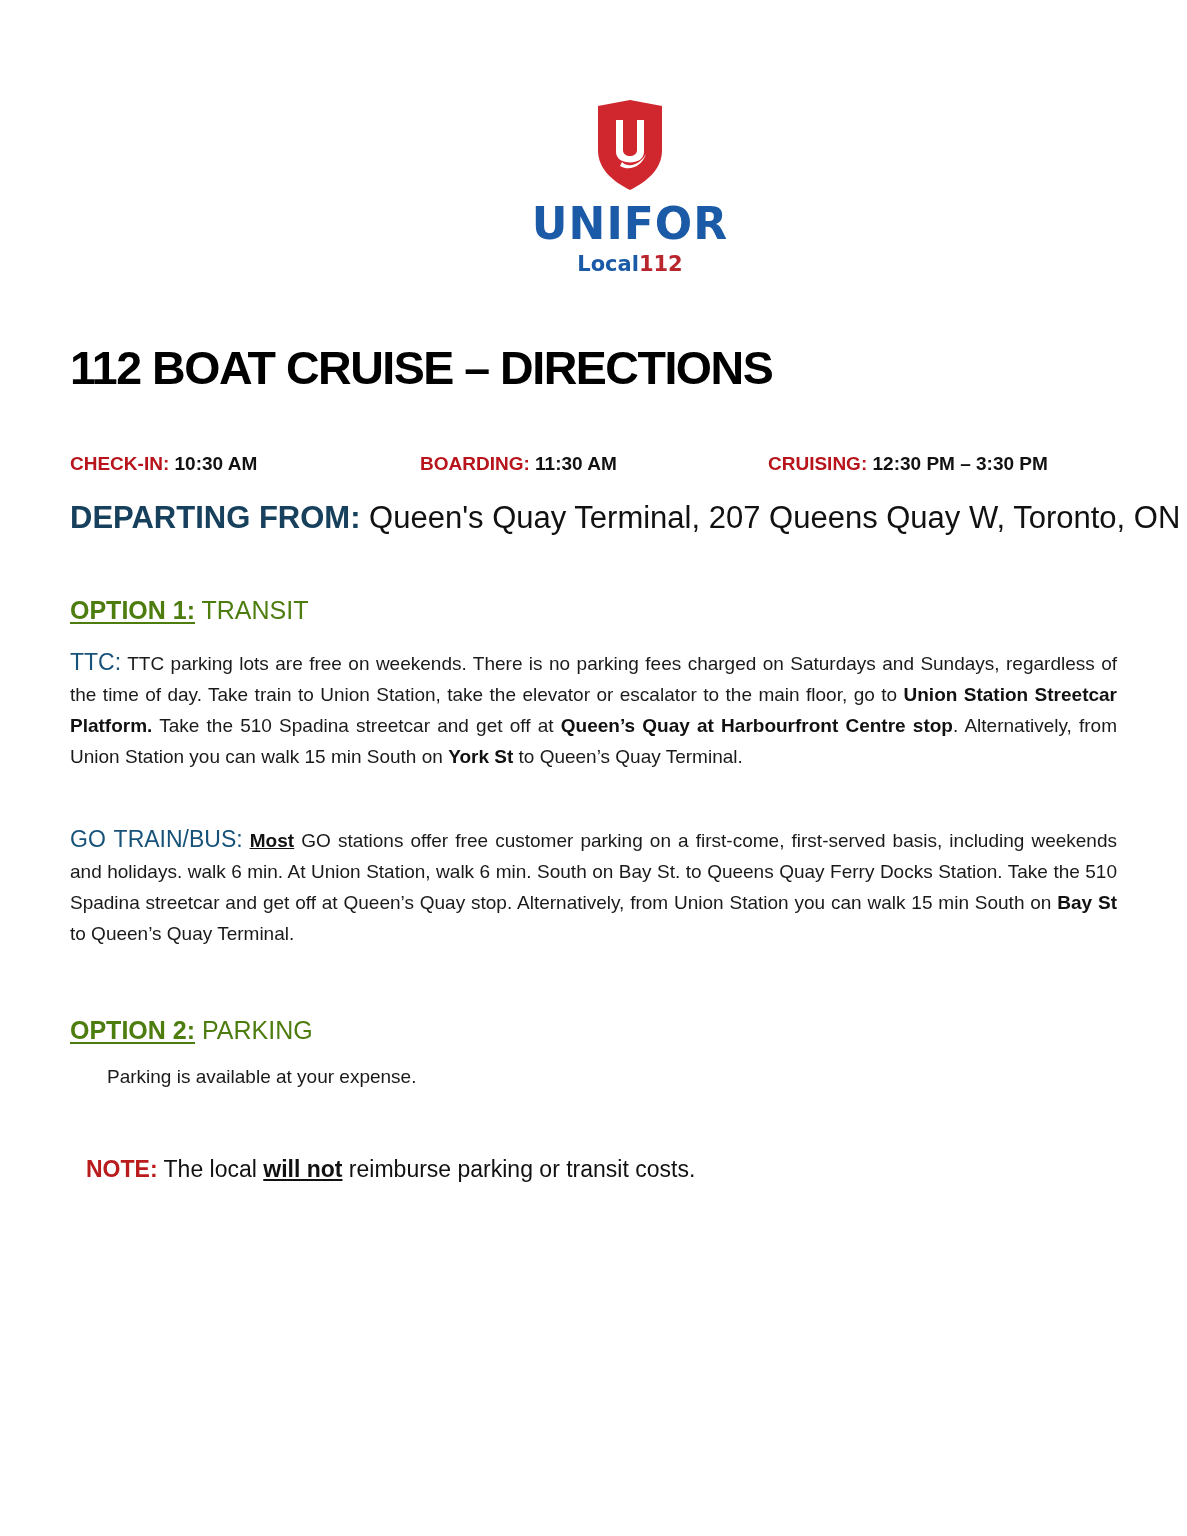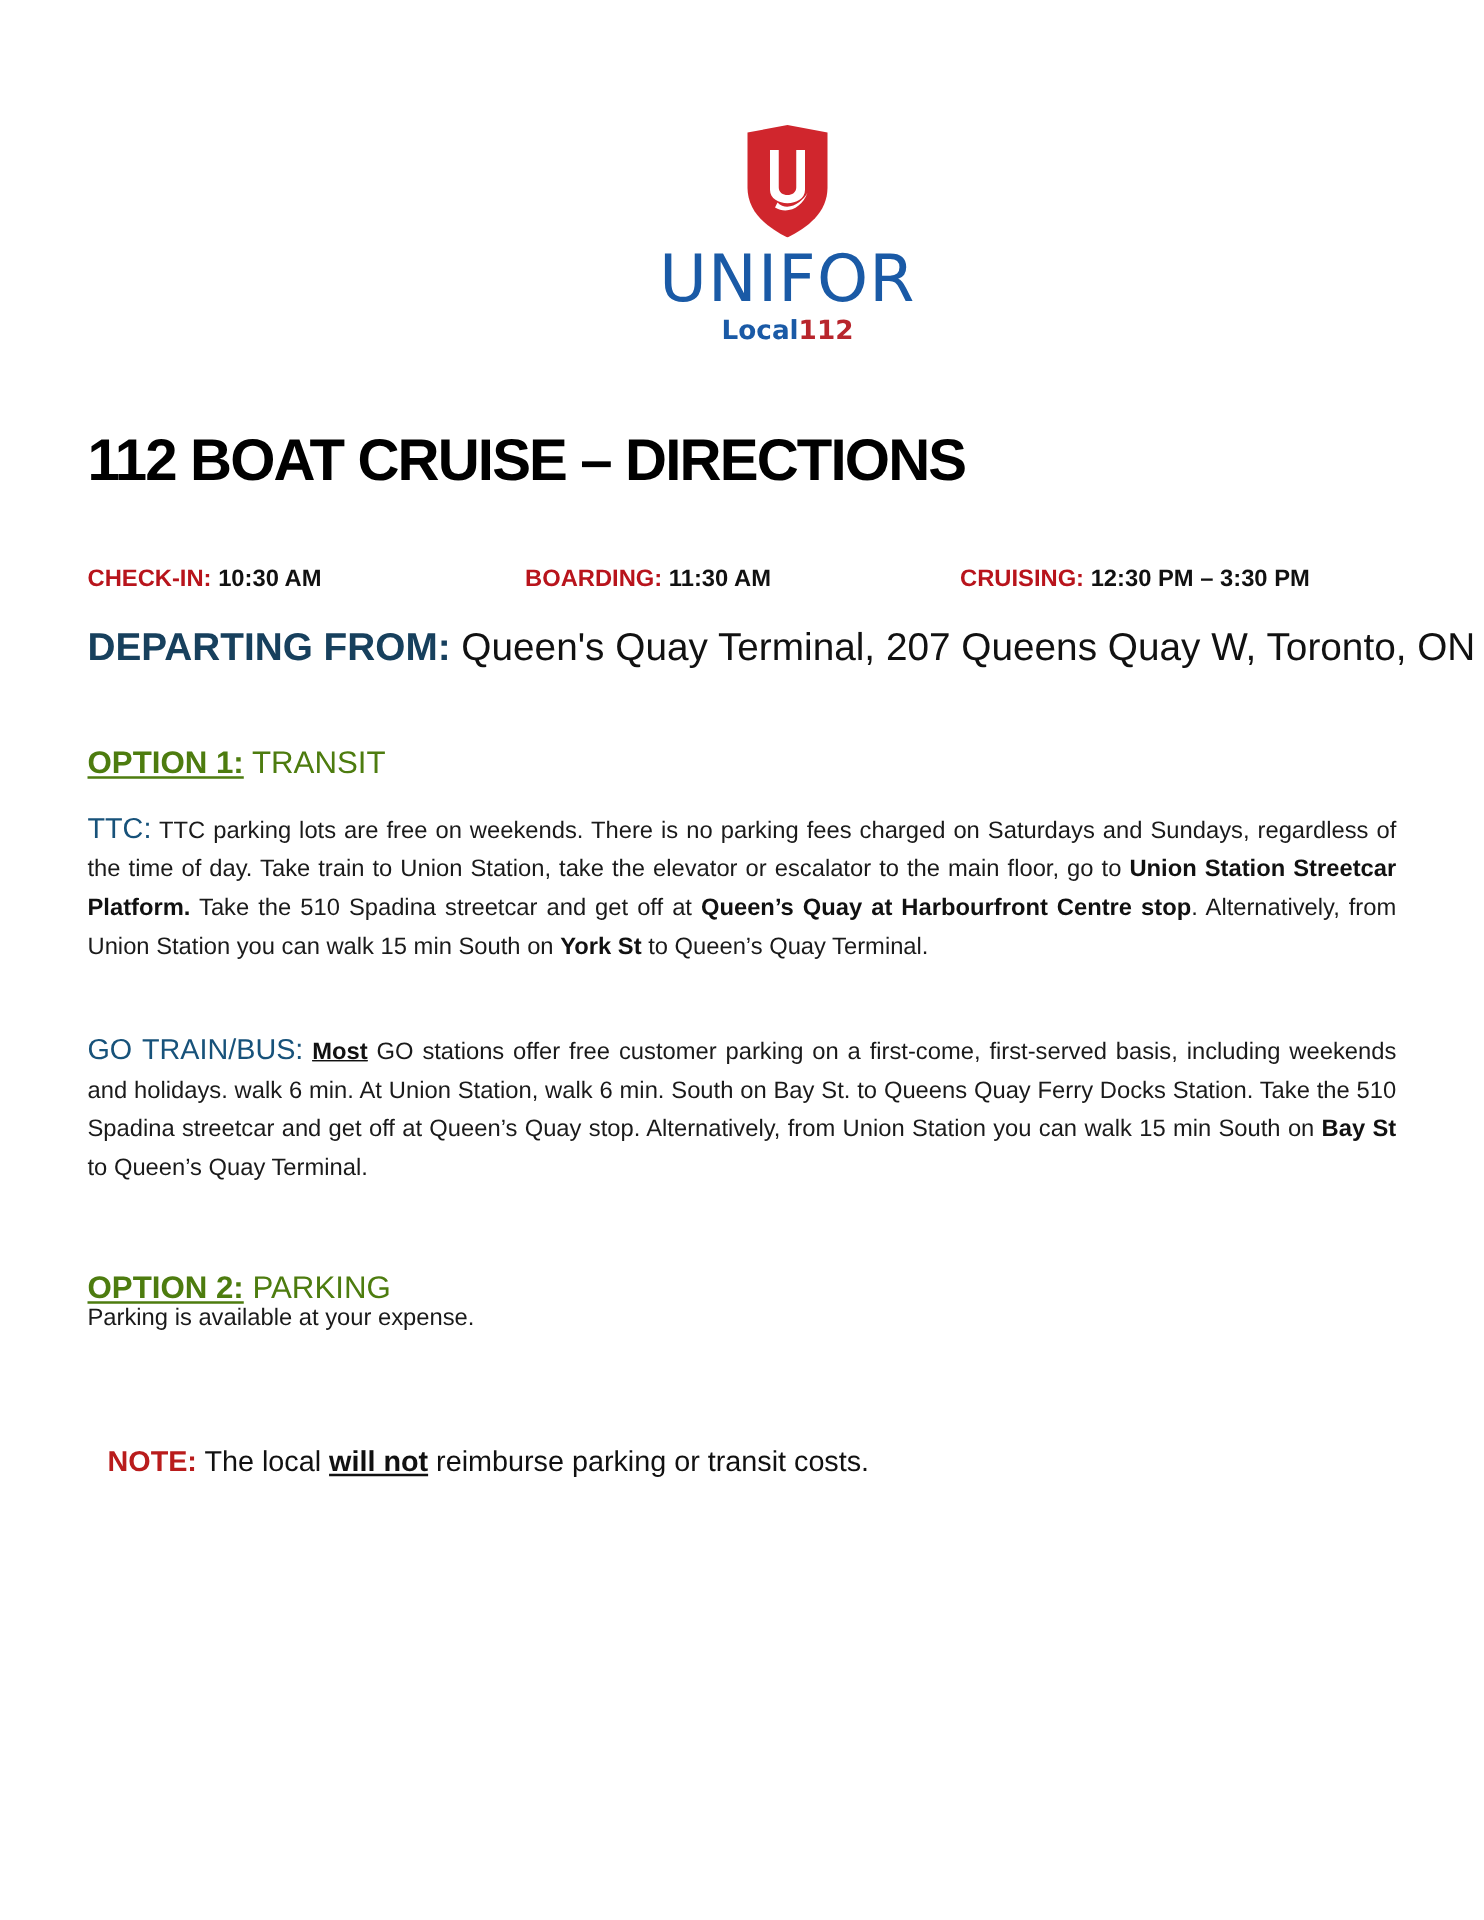--- a/index.html
+++ b/index.html
@@ -24,22 +24,22 @@
     }
     .shield {
       display: block;
       margin: 0 auto;
       width: 72px;
       height: 90px;
     }
     .wordmark {
       margin-top: 8px;
       font-family: "DejaVu Sans", sans-serif;
-      font-weight: normal;
-      font-size: 52px;
+      font-weight: bold;
+      font-size: 44px;
       letter-spacing: 1px;
       color: #1a5aa6;
       line-height: 52px;
     }
     .local {
       font-family: "DejaVu Sans", sans-serif;
       font-weight: bold;
       font-size: 21px;
       line-height: 24px;
       margin-top: 2px;
@@ -167,15 +167,15 @@
 
 <p class="para" style="top:647px;"><span class="sub">TTC:</span> <span>TTC parking lots are free on weekends. There is no parking fees charged on Saturdays and Sundays, regardless of the time of day. Take train to Union Station, take the elevator or escalator to the main floor, go to </span><b>Union Station Streetcar Platform.</b><span> Take the 510 Spadina streetcar and get off at </span><b>Queen’s Quay at Harbourfront Centre stop</b><span>. Alternatively, from Union Station you can walk 15 min South on </span><b>York St</b><span> to Queen’s Quay Terminal.</span></p>
 
 <p class="para" style="top:824px;"><span class="sub">GO TRAIN/BUS:</span> <u><b>Most</b></u><span> GO stations offer free customer parking on a first-come, first-served basis, including weekends and holidays. walk 6 min. At Union Station, walk 6 min.  South on Bay St. to Queens Quay Ferry Docks Station. Take the 510 Spadina streetcar and get off at Queen’s Quay stop. Alternatively, from Union Station you can walk 15 min South on </span><b>Bay St</b><span> to Queen’s Quay Terminal.</span></p>
 
 <h2 class="section-heading" style="top:1016px;">
   <span class="num">OPTION 2:</span>
   <span>PARKING</span>
 </h2>
 
-<p class="para" style="top:1039px;">Parking is available at your expense.</p>
+<p class="para" style="top:1061px;margin-left:37px;">Parking is available at your expense.</p>
 
 <p class="note"><span class="lbl">NOTE:</span><span> The local </span><u>will not</u><span> reimburse parking or transit costs.</span></p>
 
 </body></html>

